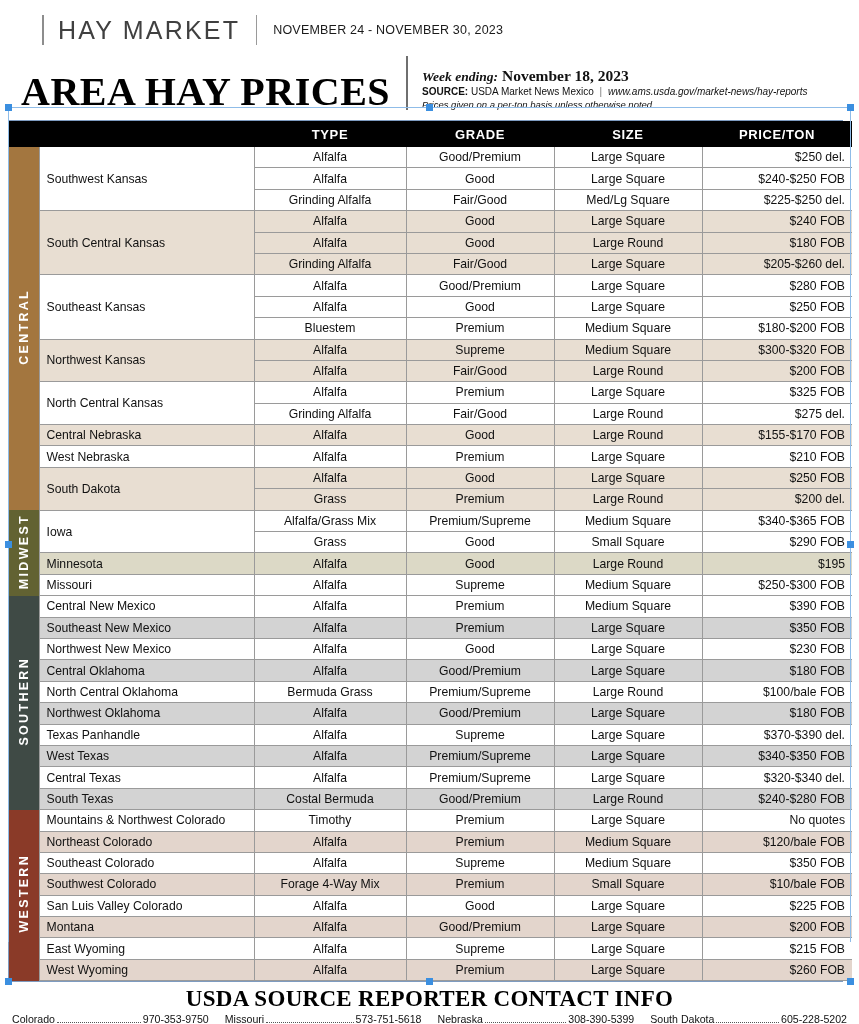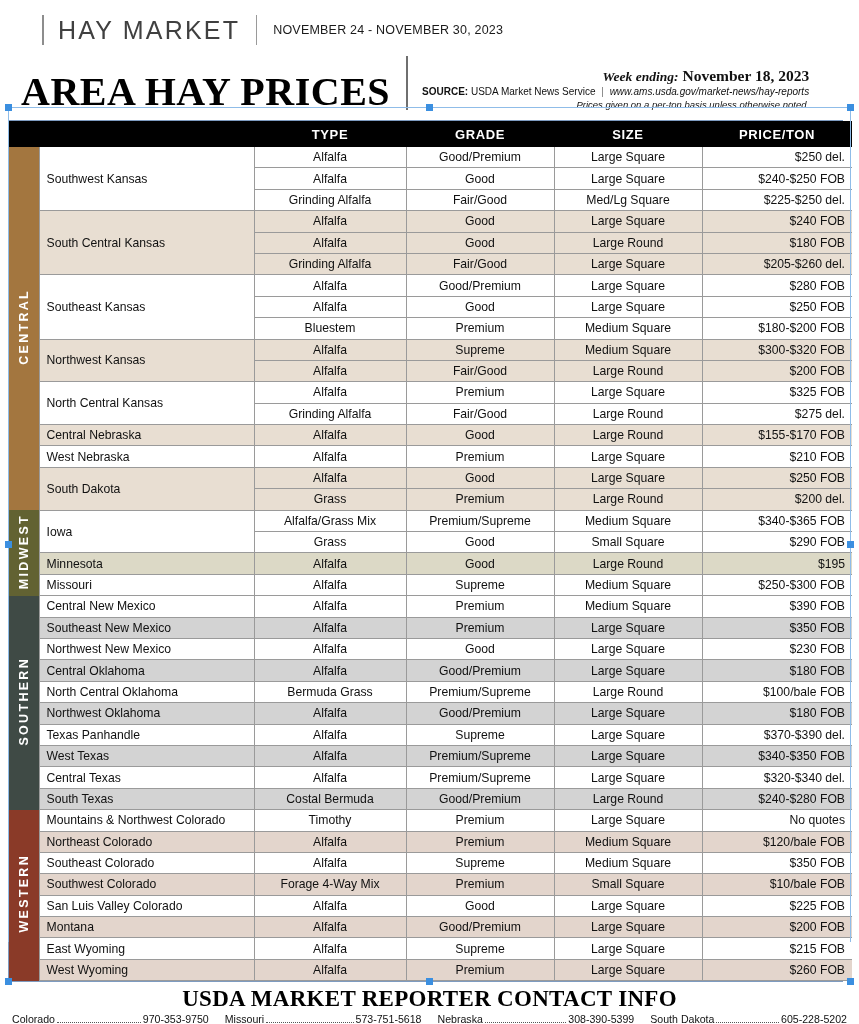--- a/index.html
+++ b/index.html
@@ -69,21 +69,20 @@
   }
   .title-sep {
     width: 2px;
     align-self: stretch;
     background: #6f6f6f;
     margin: 0 14px 2px 16px;
   }
   .sourceblock {
     padding-bottom: 1px;
     line-height: 1.28;
-    text-align: right;
   }
   .week-ending {
     font-size: 14.5px;
     white-space: nowrap;
   }
   .week-ending .we-label {
     font-family: "Liberation Serif", serif;
     font-style: italic;
     font-weight: bold;
     font-size: 13.5px;
@@ -240,21 +239,21 @@
 <div class="titleblock">
   <div class="page-title">AREA HAY PRICES</div>
   <div class="title-sep"></div>
   <div class="sourceblock">
     <div class="week-ending">
       <span class="we-label">Week ending:</span>
       <span class="we-date">November 18, 2023</span>
     </div>
     <div class="source-line">
       <span class="src-label">SOURCE:</span>
-      <span>USDA Market News Service</span>
+      <span>USDA Market News Mexico</span>
       <span class="src-pipe">|</span>
       <span class="src-url">www.ams.usda.gov/market-news/hay-reports</span>
     </div>
     <div class="note-line">Prices given on a per-ton basis unless otherwise noted.</div>
   </div>
 </div>
 
 <div class="table-wrap">
   <table class="hay">
     <colgroup>
@@ -541,21 +540,21 @@
           <td class="type">Alfalfa</td>
           <td class="grade">Premium</td>
           <td class="size">Large Square</td>
           <td class="price">$260 FOB</td>
         </tr>
       </tbody>
   </table>
 </div>
 
 <div class="contact-wrap">
-  <div class="contact-title">USDA MARKET REPORTER CONTACT INFO</div>
+  <div class="contact-title">USDA SOURCE REPORTER CONTACT INFO</div>
   <div class="contact-grid" id="contact-grid">
       <div class="contact-item">
         <span class="contact-state">Colorado</span>
         <span class="contact-dots"></span>
         <span class="contact-phone">970-353-9750</span>
       </div>
       <div class="contact-item">
         <span class="contact-state">Missouri</span>
         <span class="contact-dots"></span>
         <span class="contact-phone">573-751-5618</span>

